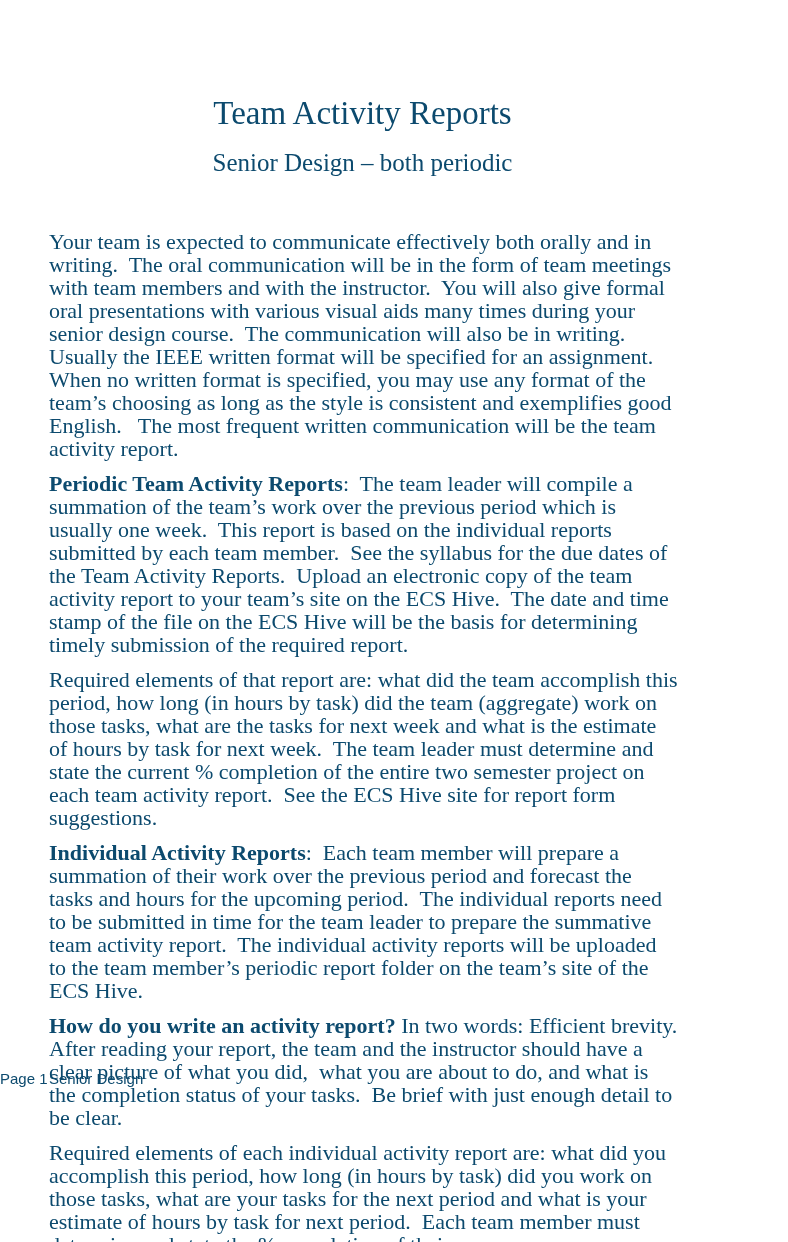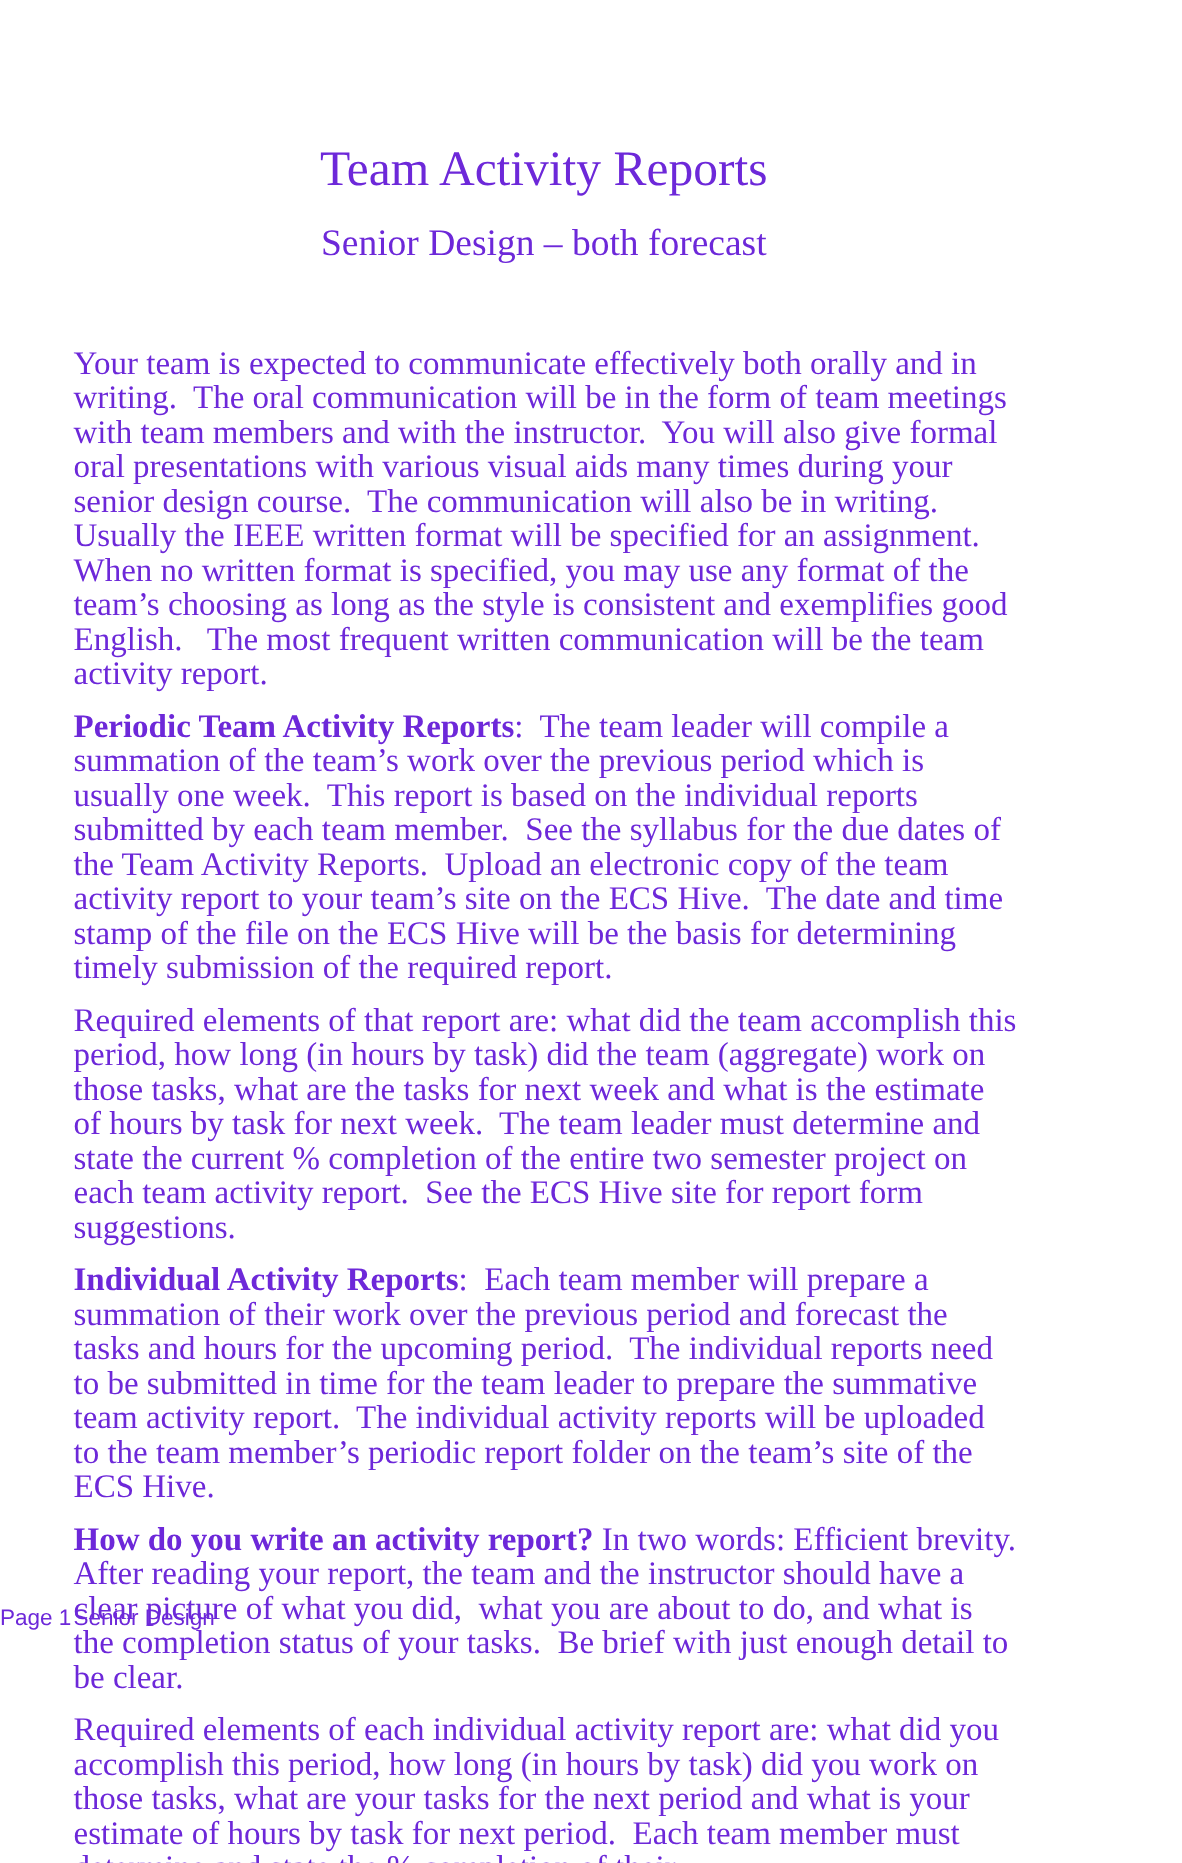--- a/index.html
+++ b/index.html
@@ -5,21 +5,21 @@
   html, body {
     margin: 0;
     padding: 0;
     background: #ffffff;
   }
   .page {
     position: relative;
     width: 725px;
     height: 1242px;
     background: #ffffff;
-    color: #6d28d9;
+    color: #0c4a6e;
     font-family: "Liberation Serif", serif;
     overflow: hidden;
     border-radius: 14px;
   }
   .doc-title {
     padding-top: 94px;
     font-size: 33px;
     line-height: 1.2;
     text-align: center;
     font-weight: 400;
@@ -61,21 +61,21 @@
     top: 0;
   }
 </style>
 </head>
 <body>
 
 <div class="page">
 
   <div class="doc-title">Team Activity Reports</div>
 
-  <div class="doc-subtitle">Senior Design – both forecast</div>
+  <div class="doc-subtitle">Senior Design – both periodic</div>
 
   <div class="content">
 
     <p><span class="lead"></span><span>Your team is expected to communicate effectively both orally and in writing.  The oral communication will be in the form of team meetings with team members and with the instructor.  You will also give formal oral presentations with various visual aids many times during your senior design course.  The communication will also be in writing.  Usually the IEEE written format will be specified for an assignment. When no written format is specified, you may use any format of the team’s choosing as long as the style is consistent and exemplifies good English.   The most frequent written communication will be the team activity report.</span></p>
 
     <p><span class="lead">Periodic Team Activity Reports</span><span>:  The team leader will compile a summation of the team’s work over the previous period which is usually one week.  This report is based on the individual reports submitted by each team member.  See the syllabus for the due dates of the Team Activity Reports.  Upload an electronic copy of the team activity report to your team’s site on the ECS Hive.  The date and time stamp of the file on the ECS Hive will be the basis for determining timely submission of the required report.</span></p>
 
     <p><span class="lead"></span><span>Required elements of that report are: what did the team accomplish this period, how long (in hours by task) did the team (aggregate) work on those tasks, what are the tasks for next week and what is the estimate of hours by task for next week.  The team leader must determine and state the current % completion of the entire two semester project on each team activity report.  See the ECS Hive site for report form suggestions.</span></p>
 
     <p><span class="lead">Individual Activity Reports</span><span>:  Each team member will prepare a summation of their work over the previous period and forecast the tasks and hours for the upcoming period.  The individual reports need to be submitted in time for the team leader to prepare the summative team activity report.  The individual activity reports will be uploaded to the team member’s periodic report folder on the team’s site of the ECS Hive.</span></p>

